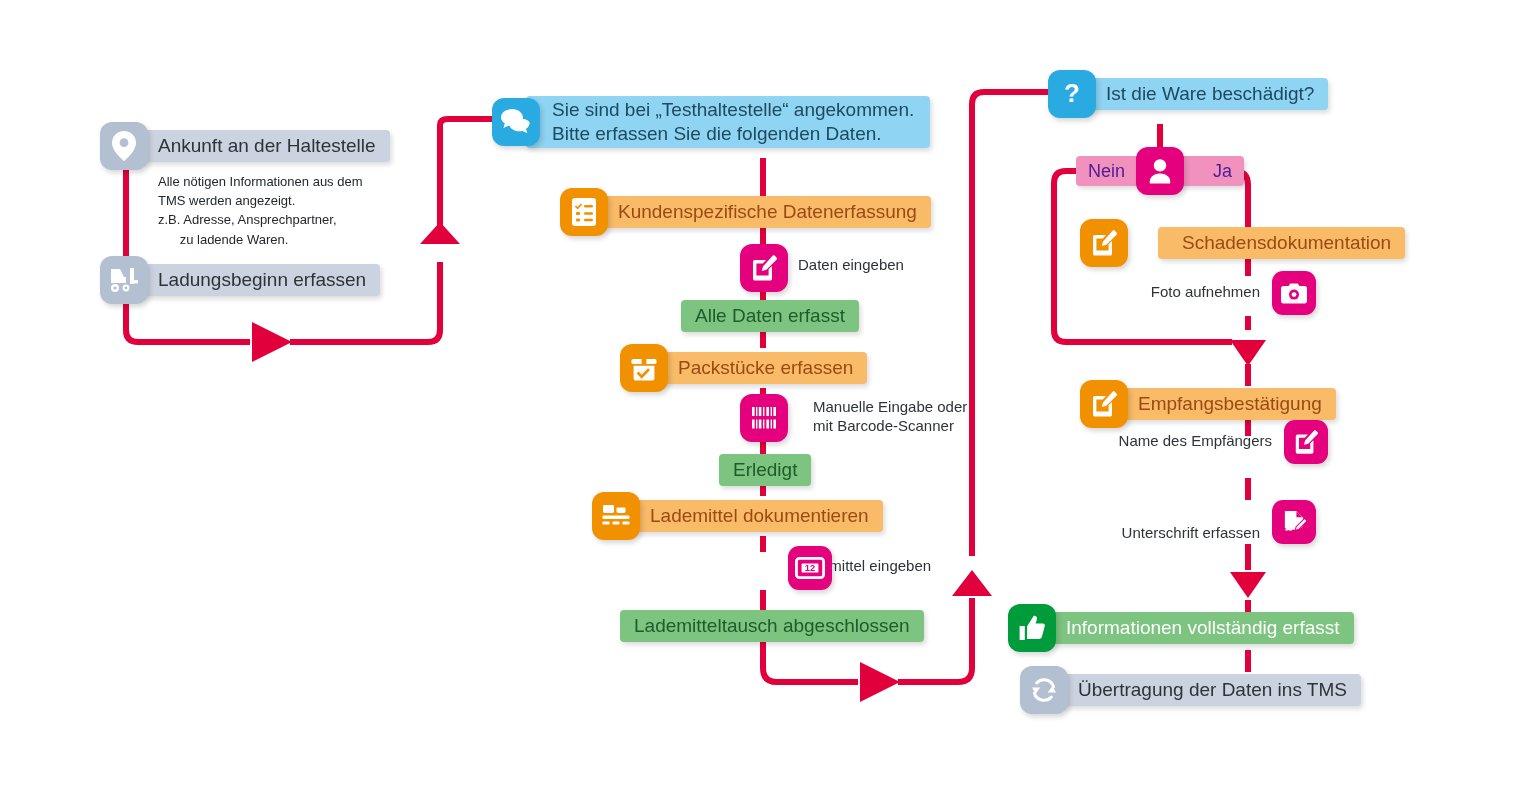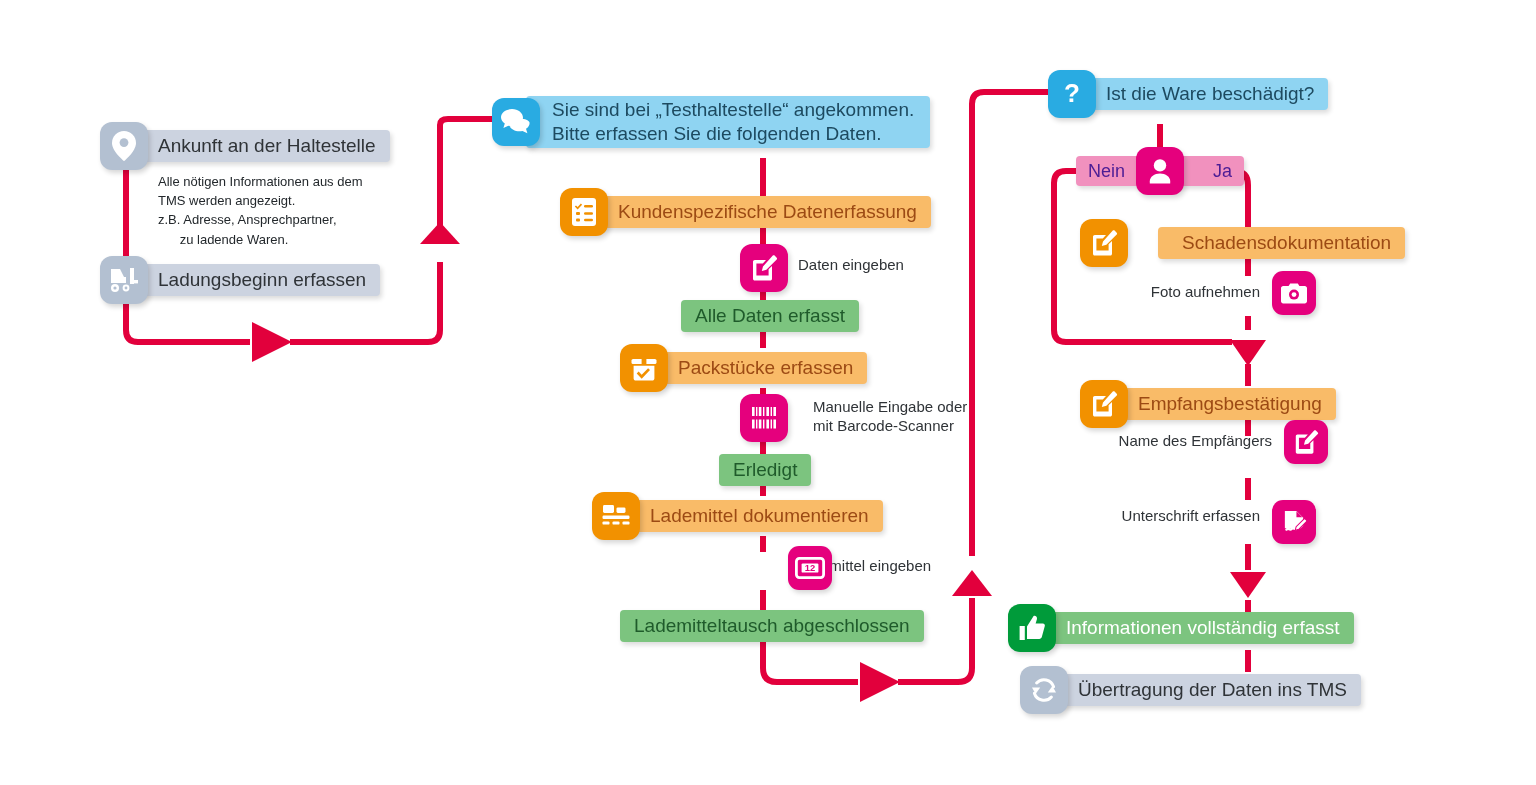--- a/index.html
+++ b/index.html
@@ -396,21 +396,21 @@
 
   <div class="node" style="left:1224px; top:500px;">
     <div class="tile small" style="background:#e5007d;">
       <svg width="27" height="27" viewBox="0 0 28 28">
         <path d="M4 2h12l7 7v8.4l-2.6 2.6H4z" fill="#ffffff"></path>
         <path d="M16 2.4V8.6h6.2z" fill="#e5007d"></path>
         <path d="M5.6 21.4c2.2-2.6 3.4 1.4 5.4-.8 1.6-1.8 3.2.6 5 .1" fill="none" stroke="#ffffff" stroke-width="2.4" stroke-linecap="round"></path>
         <path d="M24.4 9.6l2 2c.4.4.4 1.1 0 1.5l-8 8-3.6.9.9-3.6 8-8c.4-.4 1.1-.4 1.5 0z" fill="#ffffff" stroke="#e5007d" stroke-width="1.1"></path>
       </svg>
     </div>
-    <div class="side-text left" style="right:56px; top:6px; left:auto;margin-left:8px;">Unterschrift erfassen</div>
+    <div class="side-text left" style="right:56px; top:23px; left:auto;margin-left:8px;">Unterschrift erfassen</div>
   </div>
 
   <div class="node" style="left:1008px; top:604px;">
     <div class="tile" style="background:#009b3a;">
       <svg width="28" height="28" viewBox="0 0 28 28">
         <g fill="#ffffff">
           <path d="M1.6 12h5.2v14H1.6z"></path>
           <path d="M9 12.4L15.6 2c1.6-.6 3.4.4 3.4 2.2 0 1.6-.9 3.6-1.4 5.2h7.2c1.4 0 2.4 1.3 2 2.7l-3 11c-.3 1.1-1.3 1.9-2.5 1.9H9z"></path>
         </g>
       </svg>

